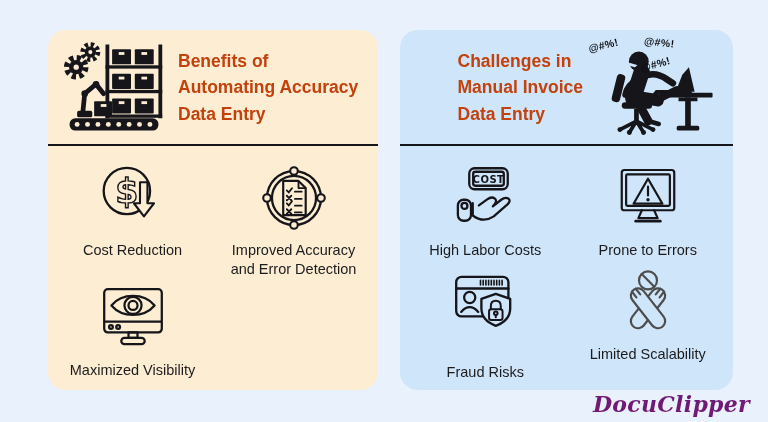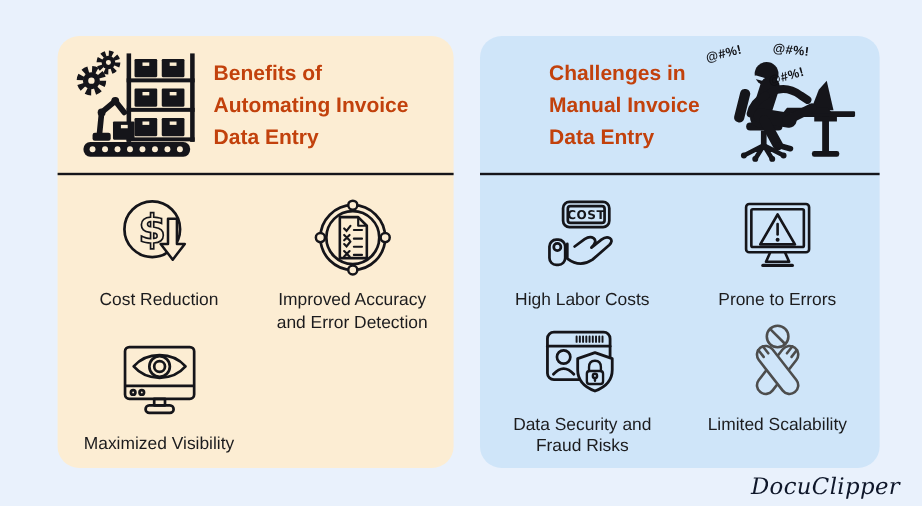--- a/index.html
+++ b/index.html
@@ -23,21 +23,21 @@
   .title-right{margin-right:4px;text-align:left;}
   .divider{position:absolute;top:114px;left:0;width:100%;height:2px;background:#15151a;}
   .grid{position:absolute;top:126px;left:0;right:0;bottom:8px;display:grid;grid-template-columns:1fr 1fr;grid-template-rows:1fr 1fr;padding:2px 4px 0;}
   .cell{display:flex;flex-direction:column;align-items:center;justify-content:flex-start;padding-top:3px;}
   .icon-box{height:74px;display:flex;align-items:center;justify-content:center;}
   .label{margin-top:6px;text-align:center;font-weight:normal;font-size:14.5px;line-height:1.28;color:#1c1c1e;}
   .swear{position:absolute;font-size:10.5px;font-weight:bold;letter-spacing:.4px;color:#101014;white-space:nowrap;}
   .swear-1{top:3px;left:1px;transform:rotate(-14deg);}
   .swear-2{top:0;left:57px;transform:rotate(6deg);}
   .swear-3{top:22px;left:53px;transform:rotate(-16deg);}
-  .logo{position:absolute;right:18px;bottom:5px;font-family:"DejaVu Serif",serif;font-style:italic;font-weight:normal;font-size:19px;color:#0f172a;letter-spacing:.3px;}
+  .logo{position:absolute;right:18px;bottom:5px;font-family:"DejaVu Serif",serif;font-style:italic;font-weight:bold;font-size:22px;color:#701a75;letter-spacing:.3px;}
 </style>
 </head>
 <body>
 
 <div class="canvas">
 
   <div class="panel panel-left">
     <div class="hdr">
       <div class="hdr-icon">
         <svg width="104" height="98" viewBox="0 0 110 100">
@@ -86,21 +86,21 @@
               <circle cx="49" cy="88.5" r="2.6"></circle>
             <circle cx="60" cy="88.5" r="2.6"></circle>
               <circle cx="71" cy="88.5" r="2.6"></circle>
               <circle cx="82" cy="88.5" r="2.6"></circle>
               <circle cx="93" cy="88.5" r="2.6"></circle>
           </g>
         </svg>
       </div>
       <div class="title title-left">
         <div>Benefits of</div>
-        <div>Automating Invoice</div>
+        <div>Automating Accuracy</div>
         <div>Data Entry</div>
       </div>
     </div>
     <div class="divider"></div>
 
     <div class="grid">
       <div class="cell">
         <div class="icon-box">
           <svg width="70" height="70" viewBox="0 0 80 80">
             <circle cx="33" cy="32" r="26.5" fill="none" stroke="#15151a" stroke-width="2.6"></circle>
@@ -271,21 +271,21 @@
             <path d="M52,31 L68,36.5 V47 Q68,60.5 52,66.5 Q36,60.5 36,47 V36.5 Z" fill="#cfe5f9" stroke="#15151a" stroke-width="2.6" stroke-linejoin="round"></path>
             <g stroke="#15151a" stroke-width="2.2" fill="none" stroke-linecap="round">
               <path d="M46.5,48 V44.5 Q46.5,38.5 52,38.5 Q57.5,38.5 57.5,44.5 V48"></path>
               <rect x="44.5" y="48" width="15" height="12" rx="2.5"></rect>
               <circle cx="52" cy="52.5" r="2"></circle>
               <path d="M52,54.5 V57"></path>
             </g>
           </svg>
         </div>
         <div class="label">
-          <span>Data Security and</span><br>
+          <br>
           <span>Fraud Risks</span>
         </div>
       </div>
 
       <div class="cell">
         <div class="icon-box">
           <svg width="72" height="72" viewBox="0 0 80 80">
             <g stroke="#4d4d4d" stroke-width="2.4" fill="none" stroke-linecap="round" stroke-linejoin="round">
               <circle cx="40" cy="16" r="10"></circle>
               <path d="M33,9 L47,23"></path>

